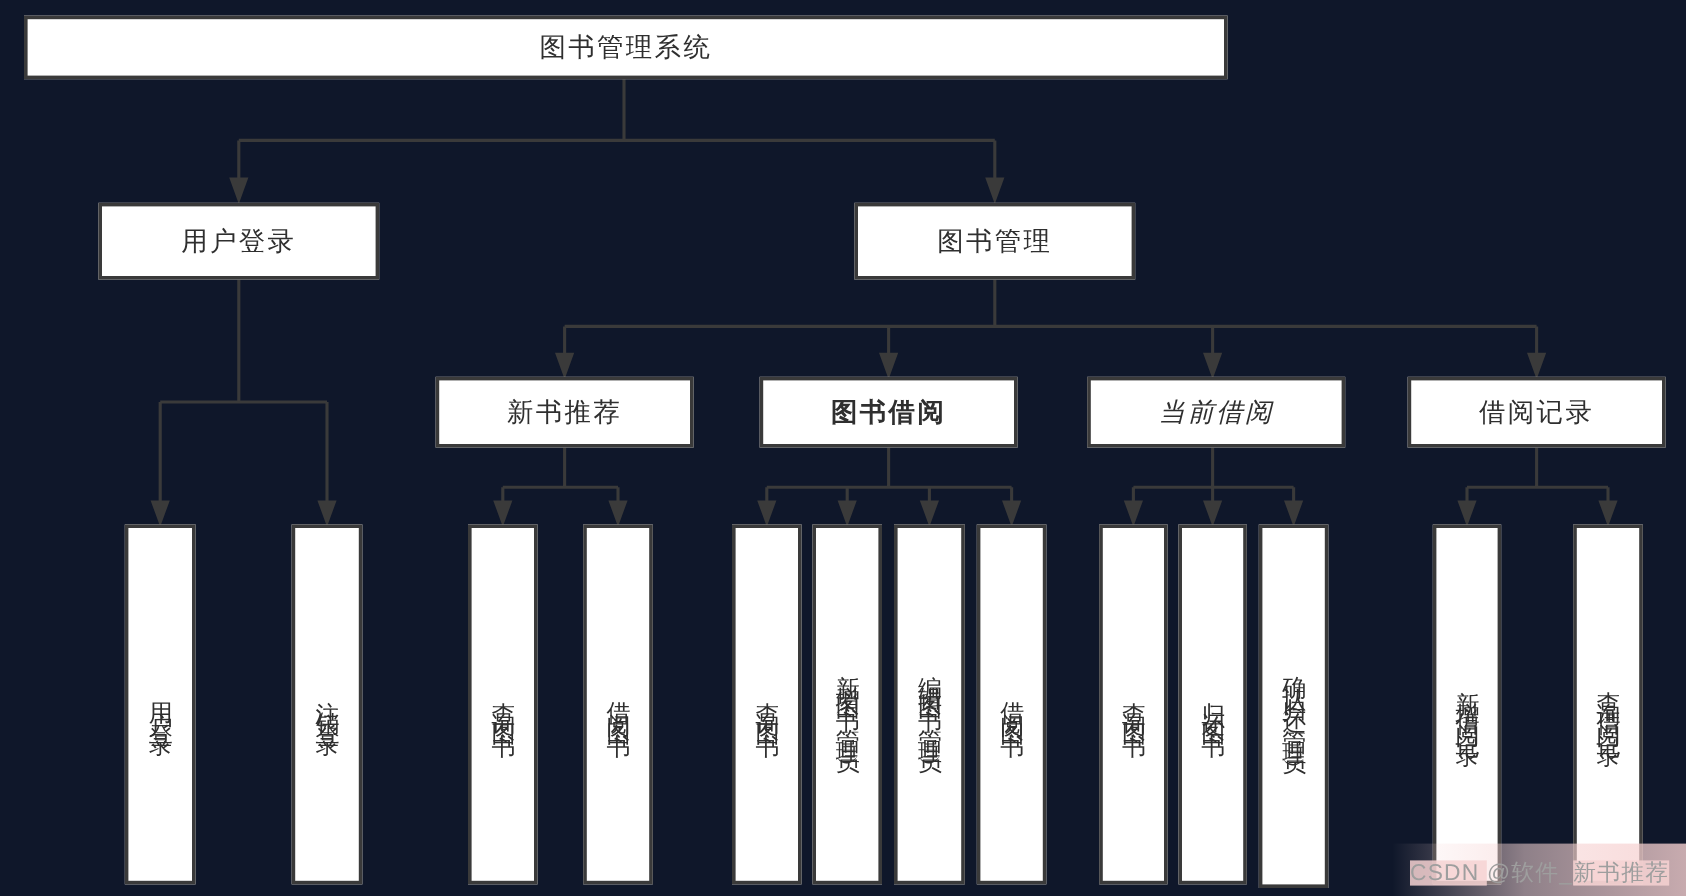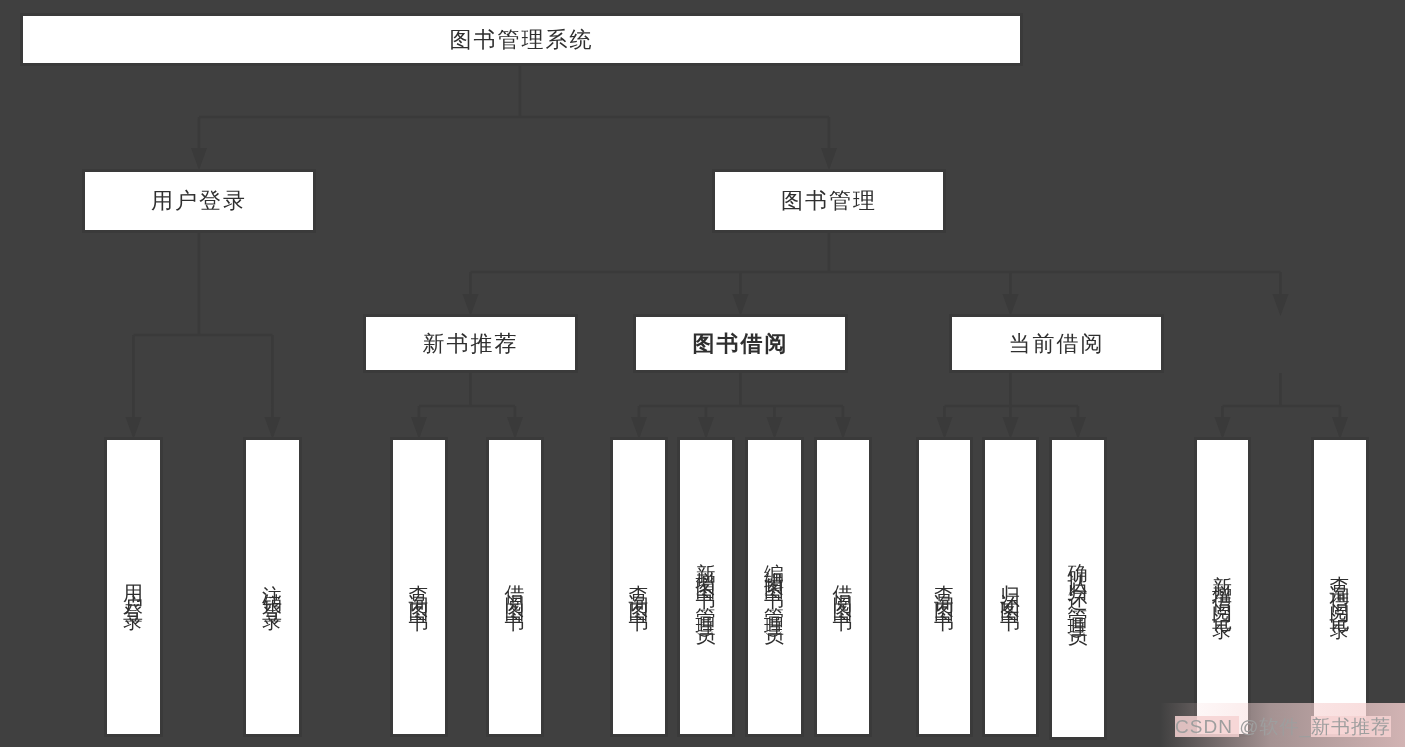--- a/index.html
+++ b/index.html
@@ -1,20 +1,20 @@
 <!DOCTYPE html>
 <html><head>
 <meta charset="utf-8">
 <style>
   html, body { margin: 0; padding: 0; background: #ffffff; }
   .canvas {
     position: relative;
     width: 1405px;
     height: 747px;
-    background: #404040;
+    background: #0f172a;
     font-family: "Liberation Sans", "DejaVu Sans", sans-serif;
     color: #2f2f2f;
     overflow: hidden;
   }
   .connectors {
     position: absolute;
     left: 0; top: 0;
     width: 1405px; height: 747px;
     pointer-events: none;
   }
@@ -80,21 +80,22 @@
              M1222.5 439 l-8 -22 h16 Z  M1340 439 l-8 -22 h16 Z"></path>
   </svg>
 
   <div class="node h" style="left:20px; top:13px; width:1003px; height:53px;">图书管理系统</div>
 
   <div class="node h" style="left:82px; top:169px; width:234px; height:64px;">用户登录</div>
   <div class="node h" style="left:712px; top:169px; width:234px; height:64px;">图书管理</div>
 
   <div class="node h" style="left:363px; top:314px; width:215px; height:59px;">新书推荐</div>
   <div class="node h" style="left:633px; top:314px; width:215px; height:59px;font-weight:bold;">图书借阅</div>
-  <div class="node h" style="left:949px; top:314px; width:215px; height:59px;">当前借阅</div>
+  <div class="node h" style="left:906px; top:314px; width:215px; height:59px;font-style:italic;">当前借阅</div>
+  <div class="node h" style="left:1173px; top:314px; width:215px; height:59px;">借阅记录</div>
 
   <div class="node v" style="left:104px; top:437px; width:59px; height:300px;">用户登录</div>
   <div class="node v" style="left:243px; top:437px; width:59px; height:300px;">注销登录</div>
 
   <div class="node v" style="left:390px; top:437px; width:58px; height:300px;">查询图书</div>
   <div class="node v" style="left:486px; top:437px; width:58px; height:300px;">借阅图书</div>
 
   <div class="node v" style="left:610px; top:437px; width:58px; height:300px;">查询图书</div>
   <div class="node v" style="left:677px; top:437px; width:58px; height:300px;">新增图书（管理员）</div>
   <div class="node v" style="left:745px; top:437px; width:59px; height:300px;">编辑图书（管理员）</div>

